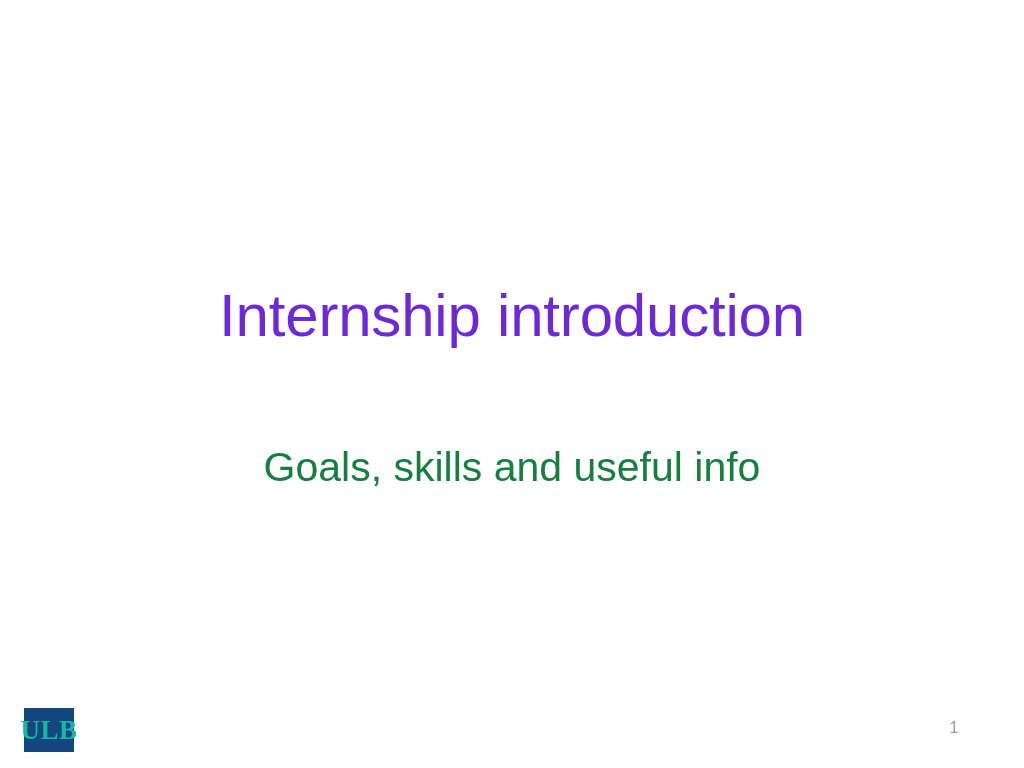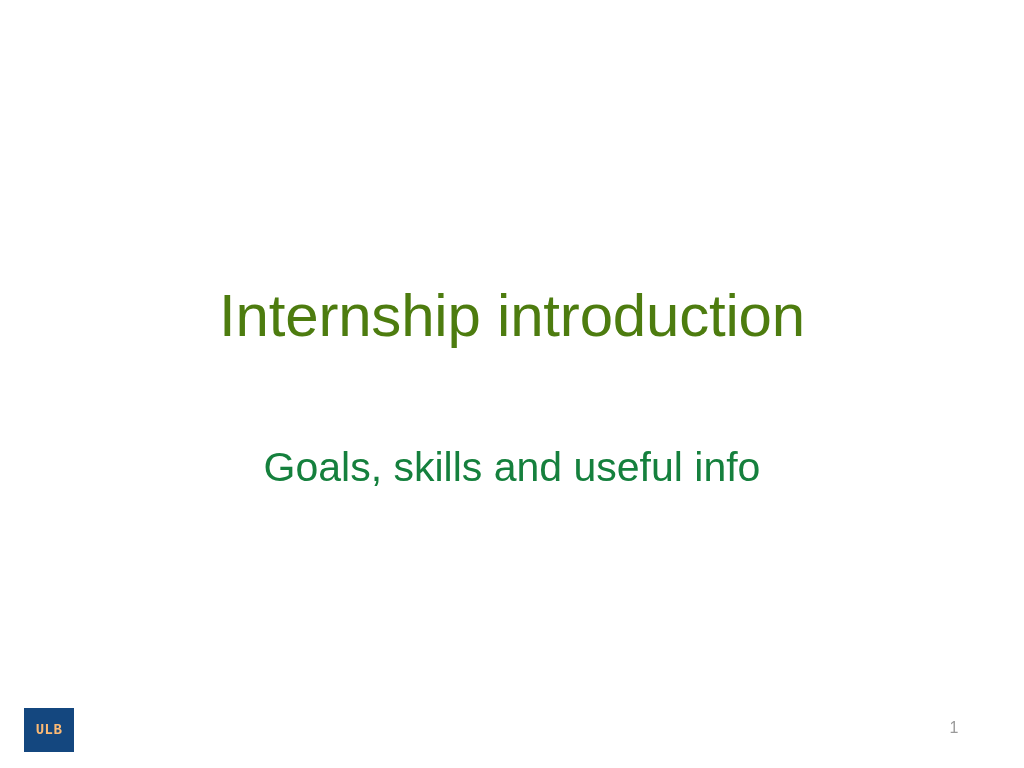--- a/index.html
+++ b/index.html
@@ -29,21 +29,21 @@
     width: 1024px;
     text-align: center;
   }
 
   .slide-title {
     display: block;
     font-family: "Liberation Sans", sans-serif;
     font-size: 60px;
     font-weight: 400;
     line-height: 1.12;
-    color: #4d7c0f;
+    color: #6d28d9;
     letter-spacing: -0.2px;
     white-space: nowrap;
   }
 
   
   .subtitle-block {
     position: absolute;
     left: 0;
     top: 444px;
     width: 1024px;
@@ -68,24 +68,24 @@
     width: 50px;
     height: 44px;
     background: #14477f;
     display: flex;
     align-items: center;
     justify-content: center;
     box-sizing: border-box;
   }
 
   .logo-text {
-    font-family: Liberation Mono, monospace;
-    font-size: 14px;
+    font-family: Liberation Serif, serif;
+    font-size: 27px;
     font-weight: 700;
-    color: #fdba74;
+    color: #14b8a6;
     letter-spacing: 0.5px;
     line-height: 1;
     user-select: none;
   }
 
   
   .page-number {
     position: absolute;
     right: 55px;
     top: 720px;

